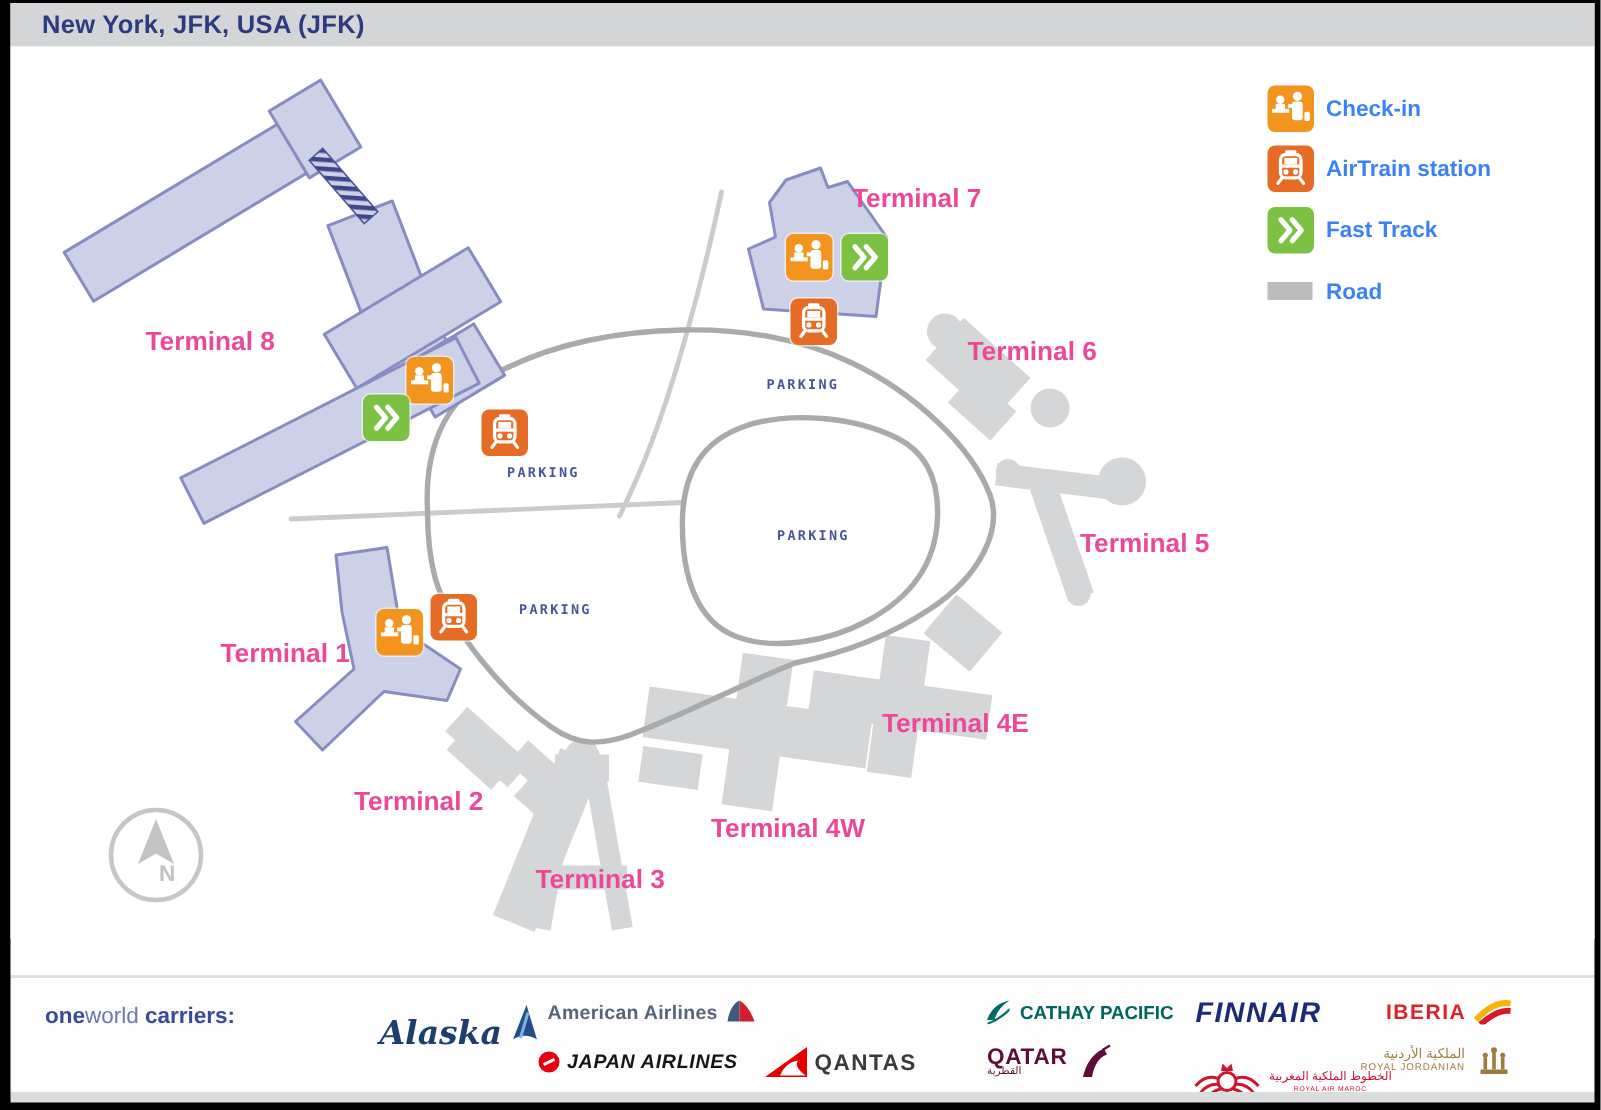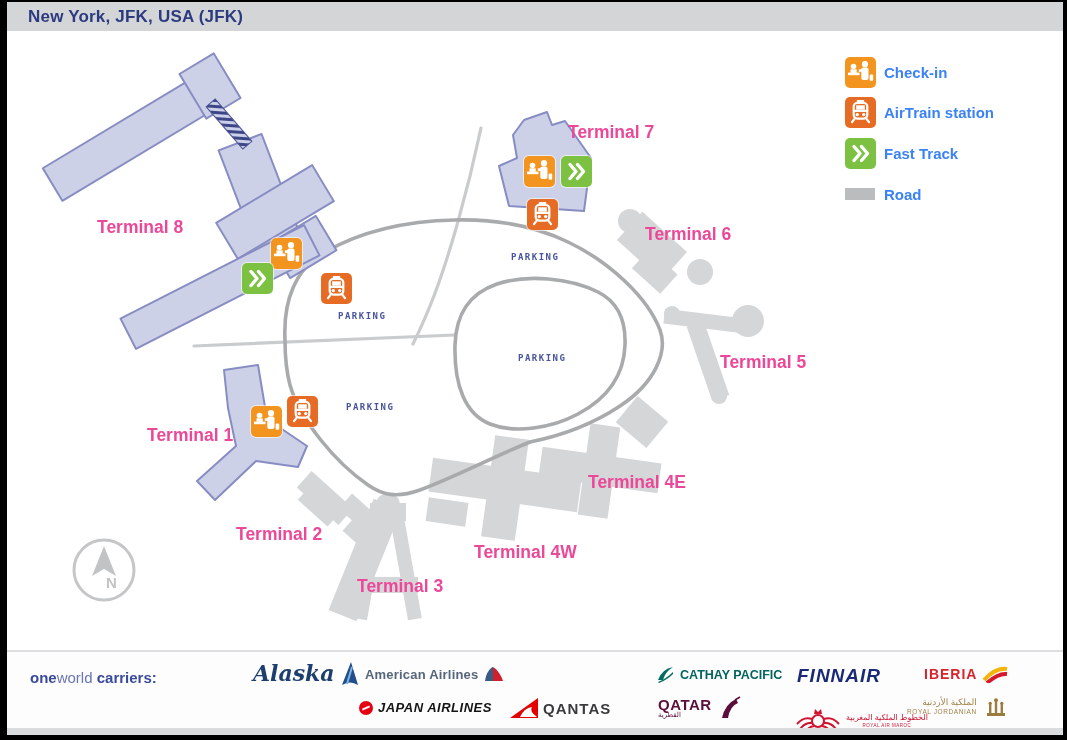--- a/index.html
+++ b/index.html
@@ -32,21 +32,21 @@
   .road-swatch{position:absolute;width:30px;height:12px;background:#babcbe;}
   .compass-n{position:absolute;font-size:15px;font-weight:bold;color:#c2c3c5;}
   
   .footer-sep{position:absolute;left:0;top:648px;width:1056px;height:2px;background:#dcdee0;}
   .footer{position:absolute;left:0;top:650px;width:1056px;height:76px;background:#fdfdfe;}
   .footer-strip{position:absolute;left:0;top:726px;width:1056px;height:7px;background:#dadcde;}
   .carriers{position:absolute;left:23px;top:17px;font-size:15px;color:#3a4a9b;white-space:nowrap;}
   .carriers .b{font-weight:bold;}
   .carriers .lt{font-weight:normal;color:#6a76b5;}
   .logo{position:absolute;display:flex;align-items:center;gap:5px;white-space:nowrap;}
-  .alaska-word{font-family:"DejaVu Serif",serif;font-style:italic;font-weight:bold;font-size:22px;color:#1c3f6e;}
+  .alaska-word{font-family:"DejaVu Serif",serif;font-style:italic;font-weight:bold;font-size:22px;color:#1c3f6e;margin-top:16px;}
   .aa-word{font-size:13px;font-weight:600;color:#56657a;letter-spacing:.2px;}
   .ba-word{font-size:12.5px;font-weight:bold;color:#153a8a;}
   .cx-word{font-size:12.5px;font-weight:bold;color:#00645f;}
   .ay-word{font-size:19px;font-weight:bold;font-style:italic;color:#1b2a75;letter-spacing:1px;}
   .ib-word{font-size:14px;font-weight:bold;color:#d8232a;letter-spacing:1px;}
   .jl-word{font-size:13px;font-weight:bold;font-style:italic;color:#141414;letter-spacing:.5px;}
   .qf-word{font-size:15px;font-weight:bold;color:#3a3a3c;letter-spacing:1px;}
   .qr-word{font-size:15px;font-weight:bold;color:#5c0d3a;letter-spacing:.5px;line-height:13px;}
   .qr-ar{font-size:7px;color:#5c0d3a;line-height:7px;}
   .ram-col{display:flex;flex-direction:column;align-items:center;line-height:8px;}

